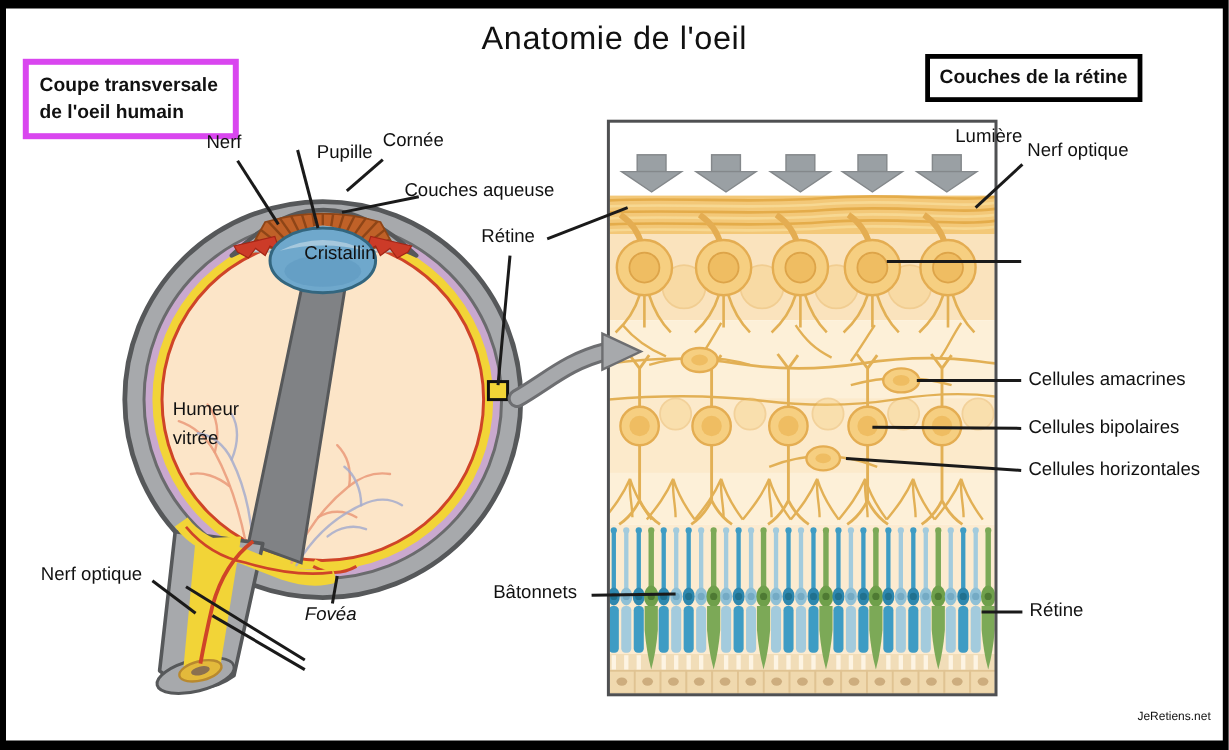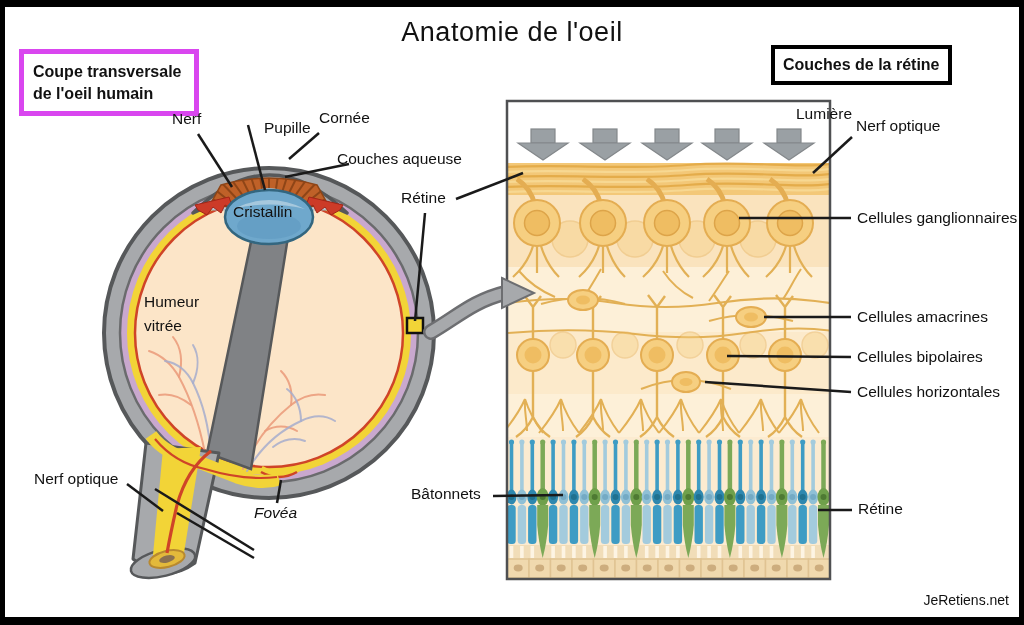--- a/index.html
+++ b/index.html
@@ -25,23 +25,23 @@
     left:14px;top:42px;width:152px;border:5px solid #d946ef;
     padding:7px 9px;font-size:16px;line-height:1.35;
   }
   .boxhdr.right{
     left:766px;top:38px;border:4px solid #000;
     padding:7px 8px;font-size:16px;white-space:nowrap;
   }
   .lbl{
     position:absolute;font-size:15.5px;color:#111;white-space:nowrap;line-height:1.15;
   }
-  .lbl.wrap{white-space:normal;line-height:1.55;}
+  .lbl.wrap{white-space:normal;line-height:1.55;margin-top:40px;}
   .watermark{
-    position:absolute;right:10px;top:585px;font-size:14px;color:#111;
+    position:absolute;right:10px;top:585px;font-size:10px;color:#111;
   }
 </style>
 </head>
 <body>
 
 <div id="stage">
 
   <svg id="art" viewBox="0 0 1014 610">
       <g>
         <circle cx="264" cy="326" r="165" fill="#a7a9ac" stroke="#56585a" stroke-width="4"></circle>
@@ -459,29 +459,28 @@
 
   <div class="ttl">Anatomie de l'oeil</div>
 
   <div class="boxhdr left">Coupe transversale de l'oeil humain</div>
   <div class="boxhdr right">Couches de la rétine</div>
 
   <div class="lbl" style="left:167px;top:103px;">Nerf</div>
   <div class="lbl" style="left:219px;top:112px;margin-left:40px;">Pupille</div>
   <div class="lbl" style="left:314px;top:102px;">Cornée</div>
   <div class="lbl" style="left:332px;top:143px;">Couches aqueuse</div>
-  <div class="lbl" style="left:228px;top:196px;width:80px;text-align:left;">Cristallin</div>
+  <div class="lbl" style="left:228px;top:196px;width:80px;text-align:right;">Cristallin</div>
   <div class="lbl" style="left:396px;top:182px;">Rétine</div>
   <div class="lbl wrap" style="left:139px;top:283px;width:85px;">Humeur vitrée</div>
   <div class="lbl" style="left:29px;top:463px;">Nerf optique</div>
   <div class="lbl" style="left:249px;top:497px;font-style:italic;">Fovéa</div>
 
   <div class="lbl" style="left:501px;top:98px;width:346px;text-align:right;">Lumière</div>
   <div class="lbl" style="left:851px;top:110px;">Nerf optique</div>
-  <div class="lbl" style="left:852px;top:202px;">Cellules ganglionnaires</div>
   <div class="lbl" style="left:852px;top:301px;">Cellules amacrines</div>
   <div class="lbl" style="left:852px;top:341px;">Cellules bipolaires</div>
   <div class="lbl" style="left:852px;top:376px;">Cellules horizontales</div>
   <div class="lbl" style="left:406px;top:478px;">Bâtonnets</div>
   <div class="lbl" style="left:853px;top:493px;">Rétine</div>
 
   <div class="watermark">JeRetiens.net</div>
 </div>
 
 </body></html>

